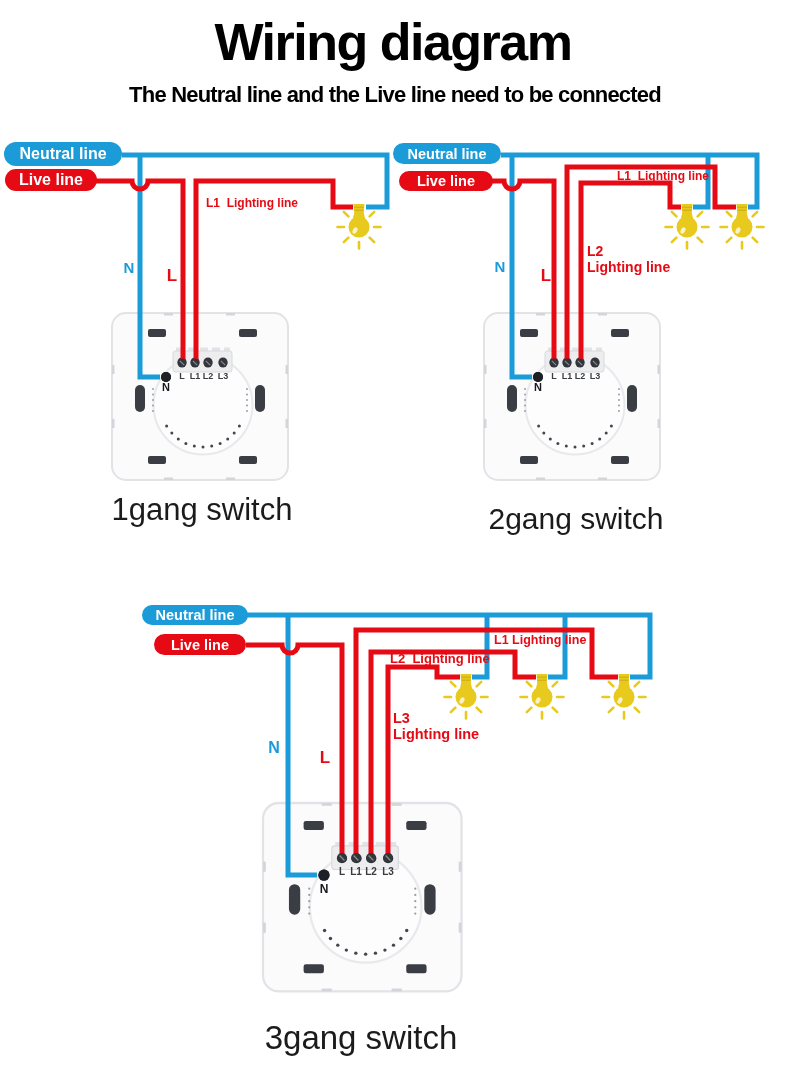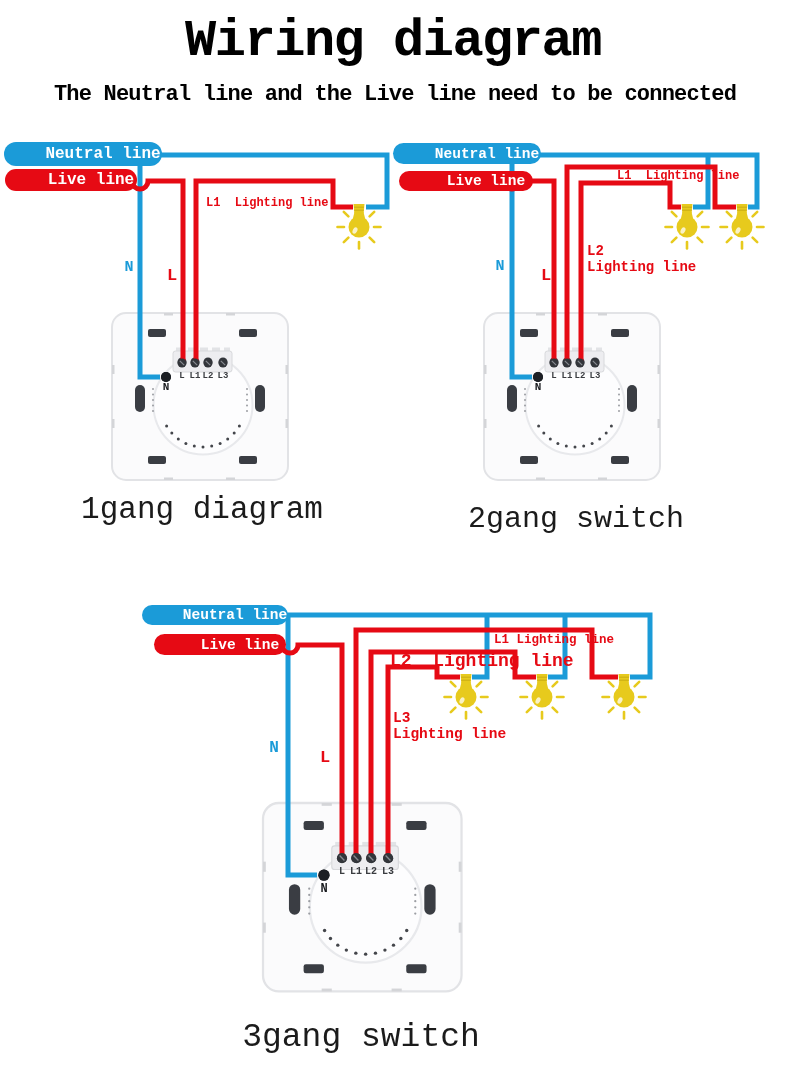--- a/index.html
+++ b/index.html
@@ -1,31 +1,31 @@
 <!DOCTYPE html>
 <html style="--neutral: #1b9bd8; --live: #e60a14; --bulb: #e7ca1d;"><head>
 <meta charset="utf-8">
 <style>
   html,body{margin:0;padding:0;background:#fff;}
   .page{
     position:relative;width:790px;height:1091px;background:#ffffff;overflow:hidden;
-    font-family:Liberation Mono, monospace;
+    font-family:Liberation Sans, sans-serif;
   }
   .layer{position:absolute;inset:0;}
   .page-title{
     position:absolute;left:393px;top:12px;transform:translateX(-50%);
     font-size:52px;font-weight:bold;letter-spacing:-1.5px;color:#000;white-space:nowrap;
   }
   .page-subtitle{
     position:absolute;left:395px;top:82px;transform:translateX(-50%);
     font-size:22px;font-weight:bold;letter-spacing:-0.8px;color:#000;white-space:nowrap;
   }
   .pill{
     position:absolute;display:flex;align-items:center;justify-content:center;
-    color:#fff;font-weight:bold;border-radius:999px;white-space:nowrap;padding-left:40px;
+    color:#fff;font-weight:bold;border-radius:999px;white-space:nowrap;
   }
   .pill.blue{background:var(--neutral);}
   .pill.red{background:var(--live);}
   .rlabel{position:absolute;color:var(--live);font-weight:bold;white-space:pre;text-align:right;}
   .ntag{position:absolute;color:var(--neutral);font-weight:bold;transform:translateX(-50%);}
   .ltag{position:absolute;color:var(--live);font-weight:bold;transform:translateX(-50%);}
   .tlbl{position:absolute;color:#3a3c40;font-weight:bold;transform:translateX(-50%);white-space:nowrap;}
   .caption{
     position:absolute;color:#1b1b1b;transform:translateX(-50%);white-space:nowrap;
     font-weight:normal;letter-spacing:0px;
@@ -183,21 +183,21 @@
     <div class="pill blue" style="left:4px;top:142px;width:118px;height:24px;font-size:16px;">Neutral line</div>
     <div class="pill red" style="left:5px;top:169px;width:92px;height:22px;font-size:16px;">Live line</div>
     <div class="rlabel" style="left:206px;top:196px;font-size:12px;">L1  Lighting line</div>
     <div class="ntag" style="left:129px;top:259px;font-size:15px;">N</div>
     <div class="ltag" style="left:172px;top:266px;font-size:17px;">L</div>
     <div class="tlbl" style="left:182px;top:371px;font-size:9px;">L</div>
     <div class="tlbl" style="left:195px;top:371px;font-size:9px;">L1</div>
     <div class="tlbl" style="left:208px;top:371px;font-size:9px;">L2</div>
     <div class="tlbl" style="left:223px;top:371px;font-size:9px;">L3</div>
     <div class="tlbl" style="left:166px;top:381px;font-size:11px;color:#17191d;">N</div>
-    <div class="caption" style="left:202px;top:492px;font-size:31px;">1gang diagram</div>
+    <div class="caption" style="left:202px;top:492px;font-size:31px;">1gang switch</div>
   </div>
 
   <div class="layer">
     <div class="pill blue" style="left:393px;top:143px;width:108px;height:21px;font-size:14.5px;">Neutral line</div>
     <div class="pill red" style="left:399px;top:171px;width:94px;height:20px;font-size:14.5px;">Live line</div>
     <div class="rlabel" style="left:617px;top:169px;font-size:12px;">L1  Lighting line</div>
     <div class="rlabel" style="left:587px;top:243px;font-size:14px;">L2</div>
     <div class="rlabel" style="left:587px;top:259px;font-size:14px;">Lighting line</div>
     <div class="ntag" style="left:500px;top:258px;font-size:15px;">N</div>
     <div class="ltag" style="left:546px;top:266px;font-size:17px;">L</div>
@@ -206,21 +206,21 @@
     <div class="tlbl" style="left:580px;top:371px;font-size:9px;">L2</div>
     <div class="tlbl" style="left:595px;top:371px;font-size:9px;">L3</div>
     <div class="tlbl" style="left:538px;top:381px;font-size:11px;color:#17191d;">N</div>
     <div class="caption" style="left:576px;top:502px;font-size:30px;text-align:center;">2gang switch</div>
   </div>
 
   <div class="layer">
     <div class="pill blue" style="left:142px;top:605px;width:106px;height:20px;font-size:14.5px;">Neutral line</div>
     <div class="pill red" style="left:154px;top:634px;width:92px;height:21px;font-size:14.5px;">Live line</div>
     <div class="rlabel" style="left:494px;top:633px;font-size:12.5px;">L1 Lighting line</div>
-    <div class="rlabel" style="left:390px;top:651px;font-size:18px;">L2  Lighting line</div>
+    <div class="rlabel" style="left:390px;top:651px;font-size:13px;">L2  Lighting line</div>
     <div class="rlabel" style="left:393px;top:710px;font-size:14.5px;">L3</div>
     <div class="rlabel" style="left:393px;top:726px;font-size:14.5px;">Lighting line</div>
     <div class="ntag" style="left:274px;top:739px;font-size:16px;">N</div>
     <div class="ltag" style="left:325px;top:748px;font-size:17px;">L</div>
     <div class="tlbl" style="left:342px;top:866px;font-size:10px;">L</div>
     <div class="tlbl" style="left:356px;top:866px;font-size:10px;">L1</div>
     <div class="tlbl" style="left:371px;top:866px;font-size:10px;">L2</div>
     <div class="tlbl" style="left:388px;top:866px;font-size:10px;">L3</div>
     <div class="tlbl" style="left:324px;top:882px;font-size:12px;color:#17191d;">N</div>
     <div class="caption" style="left:361px;top:1011px;font-size:33px;margin-top:8px;">3gang switch</div>

